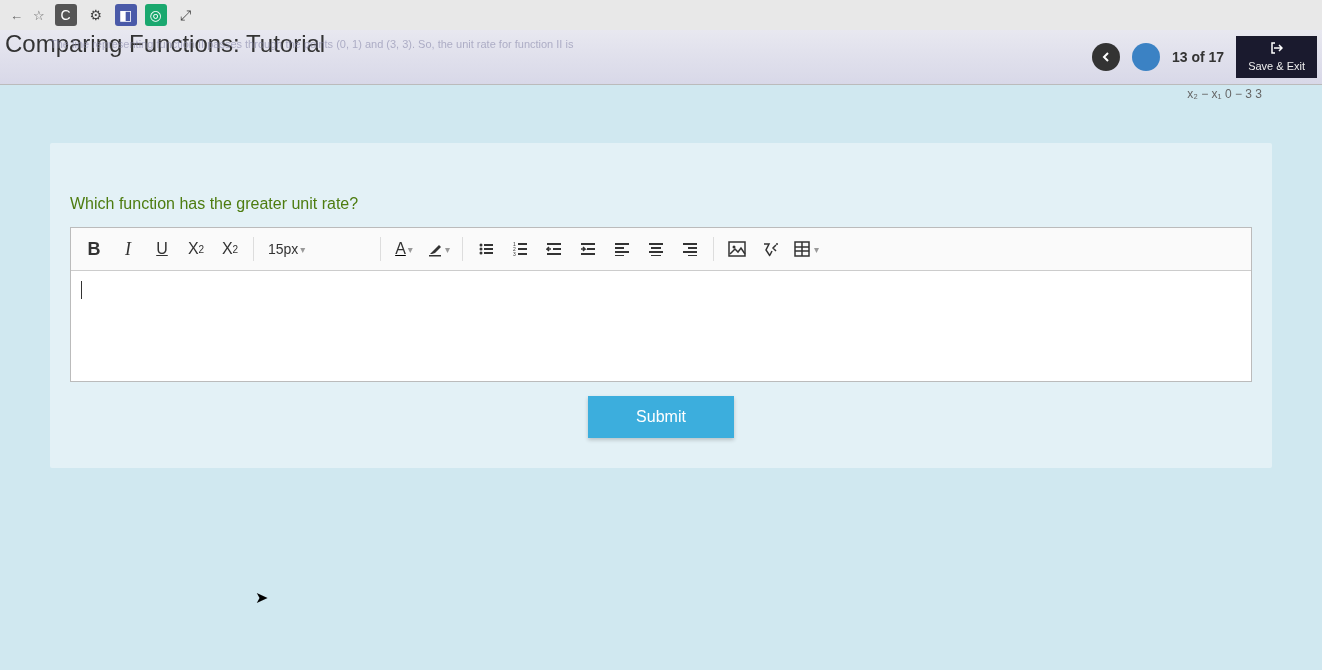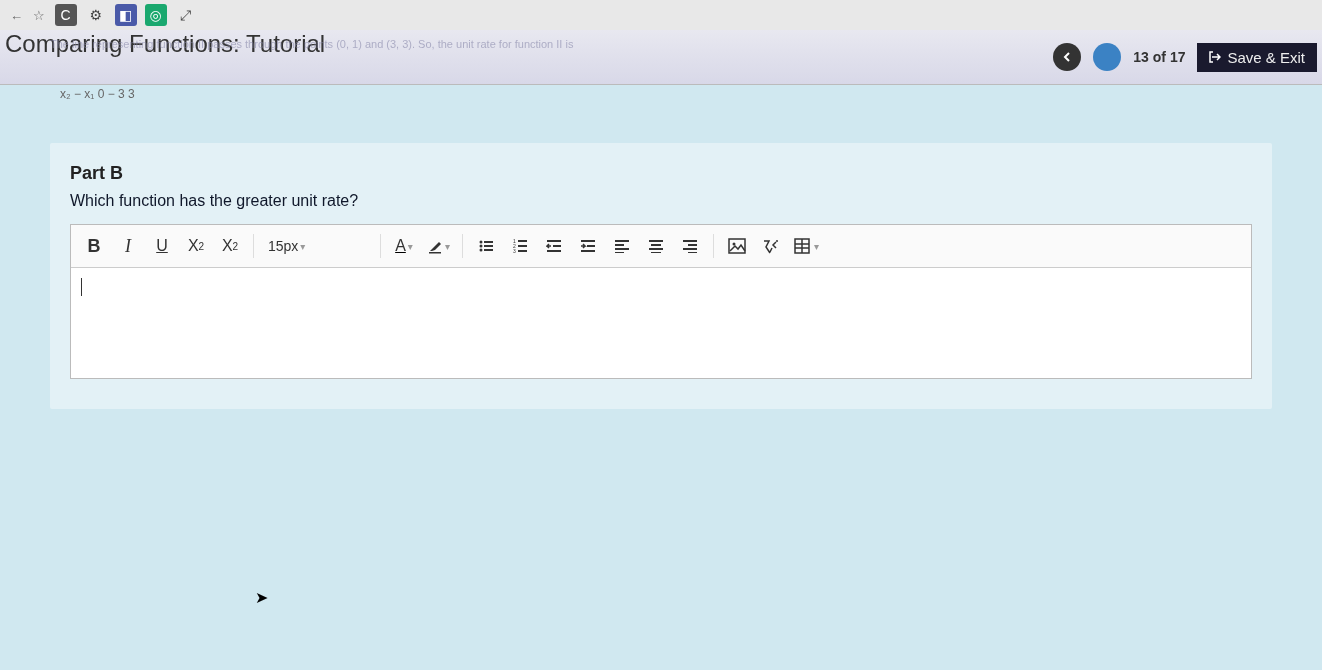--- a/index.html
+++ b/index.html
@@ -9,25 +9,25 @@
 .addr-icons { display:flex; gap:8px; align-items:center; }
 .addr-icon { width:22px; height:22px; display:flex; align-items:center; justify-content:center; font-size:14px; color:#666; background:#555; color:#fff; border-radius:3px; cursor:pointer; }
 .addr-icon.plain { background:none; color:#444; }
 .header { height:55px; background:linear-gradient(#e8e8f0,#d8d8e8); display:flex; padding:0 5px; border-bottom:1px solid #bbb; }
 .header-title { font-size:24px; font-weight:300; color:#333; flex:1; }
 .hdr-right { display:flex; align-items:center; gap:12px; }
 .circ { width:28px; height:28px; border-radius:50%; display:flex; align-items:center; justify-content:center; cursor:pointer; }
 .circ.dark { background:#333; color:#fff; font-size:14px; }
 .circ.blue { background:#3b82c4; }
 .prog { font-size:14px; color:#333;font-weight:bold; }
-.save-exit { background:#1a1a2e; color:#eee; padding:6px 12px; font-size:15px; display:flex; align-items:center; gap:6px; cursor:pointer; }
-.sub-line { padding:2px 60px; font-size:12px; color:#666; }
+.save-exit { background:#1a1a2e; color:#eee; padding:6px 12px; font-size:11px; display:flex; align-items:center; gap:6px; cursor:pointer;flex-direction:column; }
+.sub-line { padding:2px 60px; font-size:12px; color:#666;text-align:right; }
 .content { margin:40px 50px 0 50px; background:rgba(255,255,255,0.4); padding:20px 20px 30px 20px; border-radius:2px; }
 .part-title { font-size:18px; font-weight:bold; color:#222; margin-bottom:8px; }
-.question { font-size:16px; color:#0f172a; margin-bottom:14px; }
+.question { font-size:16px; color:#4d7c0f; margin-bottom:14px;margin-top:32px; }
 .editor-box { border:1px solid #bbb; background:#fff; }
 .toolbar { display:flex; align-items:center; gap:4px; padding:6px 8px; border-bottom:1px solid #ccc; background:#fafafa; flex-wrap:nowrap; }
 .tb-btn { min-width:30px; height:30px; display:flex; align-items:center; justify-content:center; font-size:16px; color:#333; cursor:pointer; padding:0 4px; }
 .tb-btn.bold { font-weight:bold; font-size:18px; }
 .tb-btn.italic { font-style:italic; font-family:Georgia,serif; font-size:18px; }
 .tb-btn.under { text-decoration:underline; font-size:16px; }
 .tb-sel { width:110px; height:28px; border:none; font-size:14px; color:#333; display:flex; align-items:center; padding:0 6px; cursor:pointer; }
 .tb-sep { width:1px; height:24px; background:#ddd; margin:0 4px; }
 .editor-area { min-height:110px; padding:10px; font-size:14px; color:#333; outline:none; }
 .editor-area .cursor { display:inline-block; width:1px; height:18px; background:#333; animation:blink 1s infinite; vertical-align:text-bottom; }
@@ -70,21 +70,20 @@
           <path d="M4 1 H1 V11 H4 M3 6 H11 M8 3 L11 6 L8 9" stroke="#fff" stroke-width="1.5" fill="none"></path>
         </svg>
       <span>Save &amp; Exit</span>
     </div>
   </div>
 </div>
 
 <div class="sub-line">x₂ − x₁          0 − 3          3</div>
 
 <div class="content">
-  <div class="part-title">Part B</div>
   <div class="question">Which function has the greater unit rate?</div>
 
   <div class="editor-box">
     <div class="toolbar">
       <div class="tb-btn bold">B</div>
       <div class="tb-btn italic">I</div>
       <div class="tb-btn under">U</div>
       <div class="tb-btn">X<sup style="font-size:10px;">2</sup></div>
       <div class="tb-btn">X<sub style="font-size:10px;">2</sub></div>
       <div class="tb-sep"></div>
@@ -186,15 +185,18 @@
             <line x1="1" y1="10" x2="15" y2="10" stroke="#333" stroke-width="1.5"></line>
             <line x1="8" y1="1" x2="8" y2="15" stroke="#333" stroke-width="1.5"></line>
           </svg>
         <span class="chev">▾</span>
       </div>
     </div>
     <div class="editor-area" contenteditable="true" style=""><span class="cursor"></span></div>
   </div>
 
 
+  <div class="submit-row">
+    <button class="submit-btn">Submit</button>
+  </div>
 </div>
 
 <div class="cursor-arrow">➤</div>
 
 </body></html>

